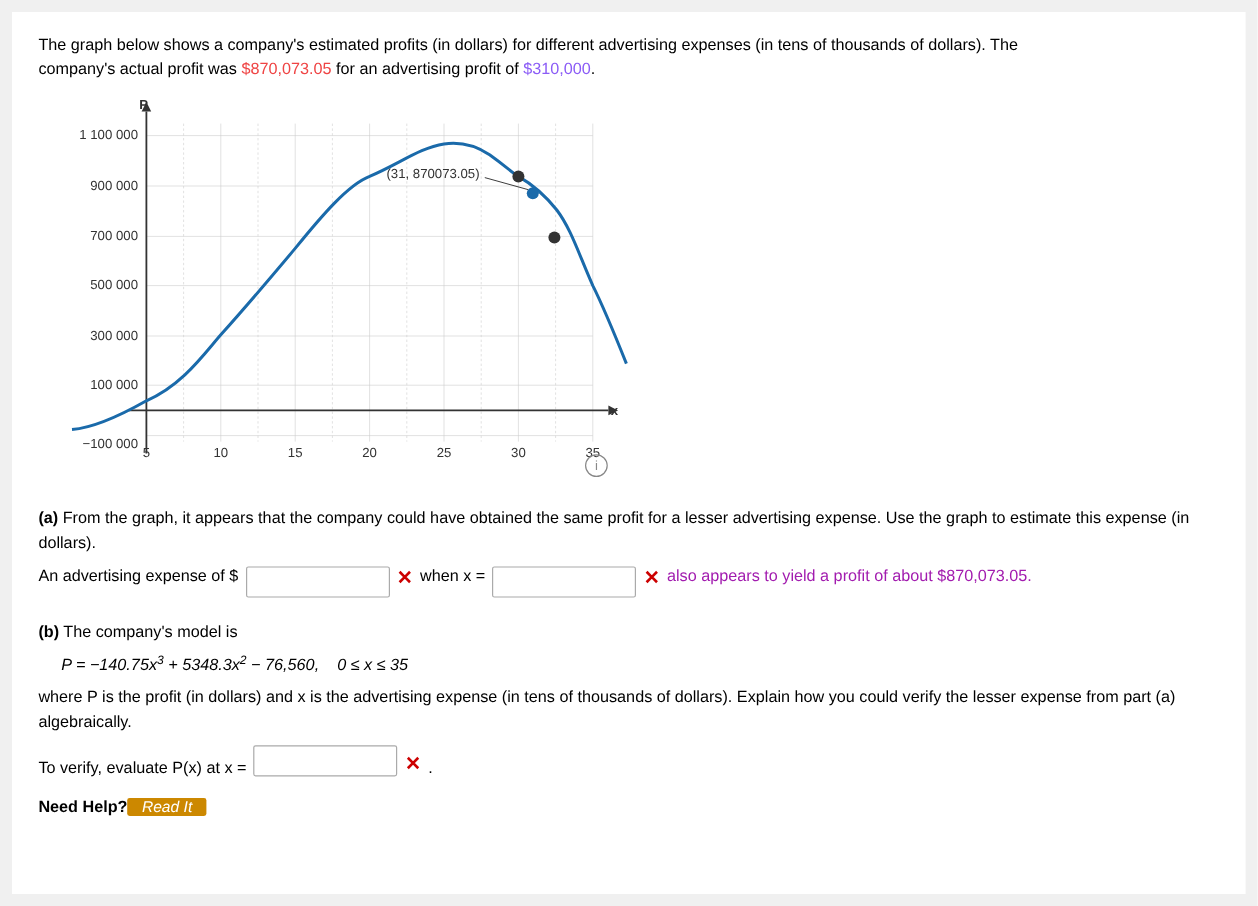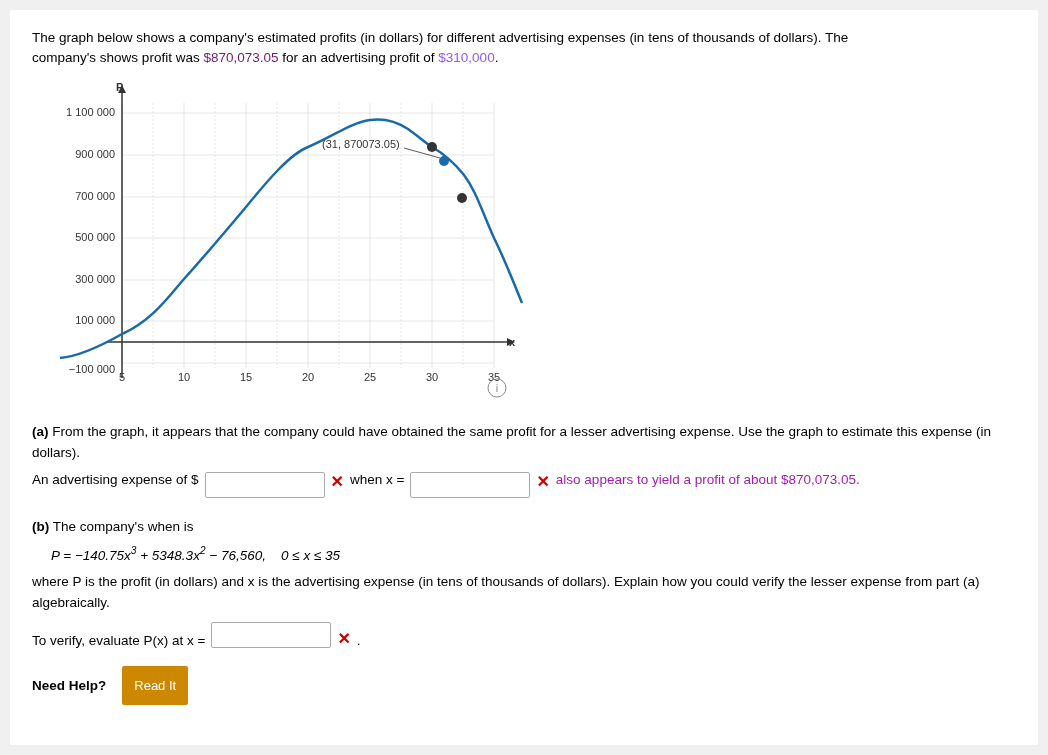--- a/index.html
+++ b/index.html
@@ -19,21 +19,21 @@
       min-height: 735px;
       padding: 18px 22px;
       position: relative;
     }
     .intro-text {
       font-size: 13.5px;
       line-height: 1.5;
       margin-bottom: 14px;
       max-width: 980px;
     }
-    .highlight-red { color: #701a75; font-weight: normal; }
+    .highlight-red { color: #ef4444; font-weight: normal; }
     .highlight-blue { color: #8b5cf6; font-weight: normal; }
 
     
     .graph-section {
       margin-bottom: 18px;
       display: flex;
       align-items: flex-start;
     }
     .graph-wrapper {
       position: relative;
@@ -92,53 +92,54 @@
       font-size: 13.5px;
       margin: 8px 0 8px 19px;
       font-style: italic;
     }
     sup { font-size: 0.75em; vertical-align: super; }
 
     
     .need-help {
       display: flex;
       align-items: center;
-      gap: 16px;
+      gap: 0;
       margin-top: 18px;
     }
     .need-help-label {
       font-weight: bold;
       font-size: 13.5px;
     }
     .read-it-btn {
       background: #cc8800;
       color: #fff;
       border: none;
-      padding: 12px 12px;
+      padding: 0 12px;
       font-size: 13px;
       cursor: pointer;
       border-radius: 2px;
+      font-style: italic;
     }
 
     .verify-row {
       display: flex;
       align-items: flex-end;
       gap: 6px;
       margin-top: 8px;
       font-size: 13.5px;
     }
   </style>
 </head>
 <body>
 
 <div class="page-container">
 
   <p class="intro-text">
     <span>The graph below shows a company's estimated profits (in dollars) for different advertising expenses (in tens of thousands of dollars). The</span><br>
-    <span>company's shows profit was </span><span class="highlight-red">$870,073.05</span><span> for an advertising profit of </span><span class="highlight-blue">$310,000</span><span>.</span>
+    <span>company's actual profit was </span><span class="highlight-red">$870,073.05</span><span> for an advertising profit of </span><span class="highlight-blue">$310,000</span><span>.</span>
   </p>
 
   <div class="graph-section">
     <div class="graph-wrapper">
       <svg class="graph-svg" viewBox="0 0 500 320">
 
         <defs>
           <style>
             .grid-line { stroke: #ccc; stroke-width: 0.5; }
             .axis-line { stroke: #333; stroke-width: 1.5; }
@@ -241,21 +242,21 @@
       <span>when x =</span>
       <input class="answer-input" type="text" placeholder="" style="">
       <span class="x-mark">✕</span>
       <span class="also-text">also appears to yield a profit of about $870,073.05.</span>
     </div>
   </div>
 
   <div class="part-b">
     <p class="part-text">
       <span class="part-label">(b)</span>
-      <span>The company's when is</span>
+      <span>The company's model is</span>
     </p>
     <p class="equation-line">
       <em>P</em> = −140.75<em>x</em><sup>3</sup> + 5348.3<em>x</em><sup>2</sup> − 76,560, &nbsp;&nbsp; 0 ≤ <em>x</em> ≤ 35
     </p>
     <p class="part-text">where P is the profit (in dollars) and x is the advertising expense (in tens of thousands of dollars). Explain how you could verify the lesser expense from part (a) algebraically.</p>
     <div class="verify-row">
       <span>To verify, evaluate P(x) at x =</span>
       <input class="answer-input" type="text" placeholder="" style="">
       <span class="x-mark">✕</span>
       <span>.</span>

